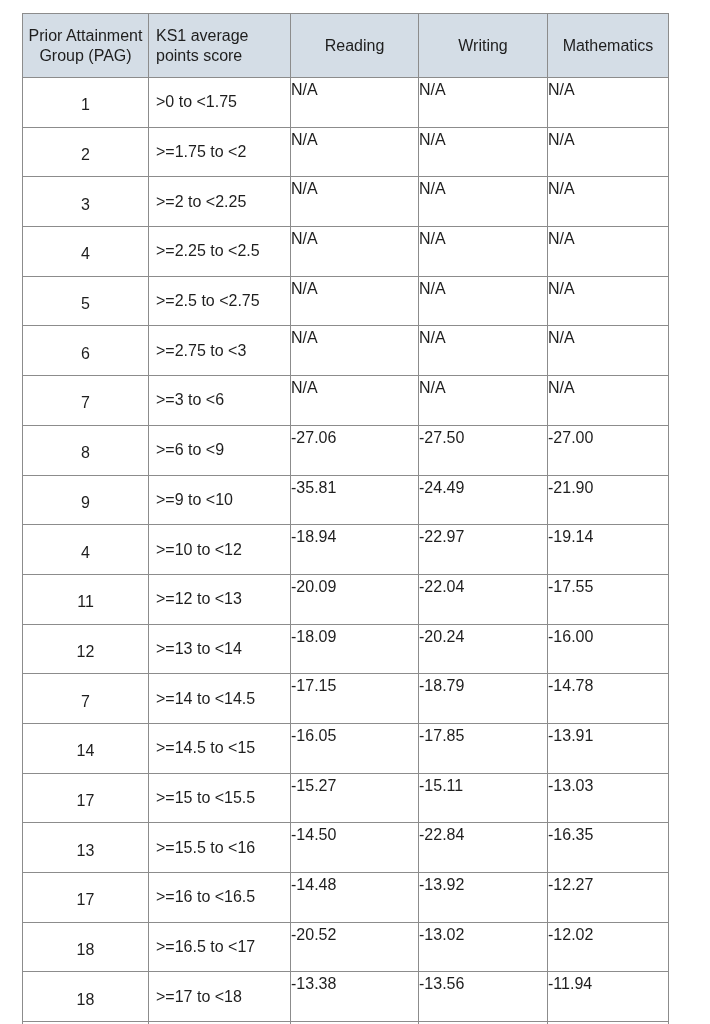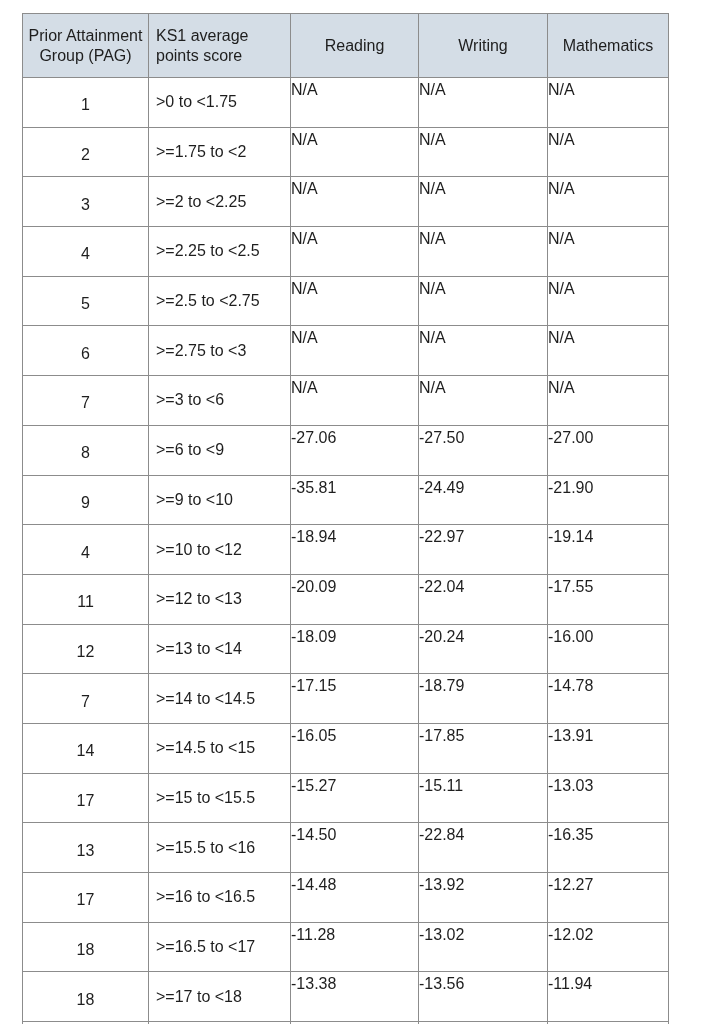--- a/index.html
+++ b/index.html
@@ -201,21 +201,21 @@
       <tr>
         <td class="pag-num">17</td>
         <td class="range">&gt;=16 to &lt;16.5</td>
         <td class="val">-14.48</td>
         <td class="val">-13.92</td>
         <td class="val">-12.27</td>
       </tr>
       <tr>
         <td class="pag-num">18</td>
         <td class="range">&gt;=16.5 to &lt;17</td>
-        <td class="val">-11.28</td>
+        <td class="val">-20.52</td>
         <td class="val">-13.02</td>
         <td class="val">-12.02</td>
       </tr>
       <tr>
         <td class="pag-num">18</td>
         <td class="range">&gt;=17 to &lt;18</td>
         <td class="val">-13.38</td>
         <td class="val">-13.56</td>
         <td class="val">-11.94</td>
       </tr>

